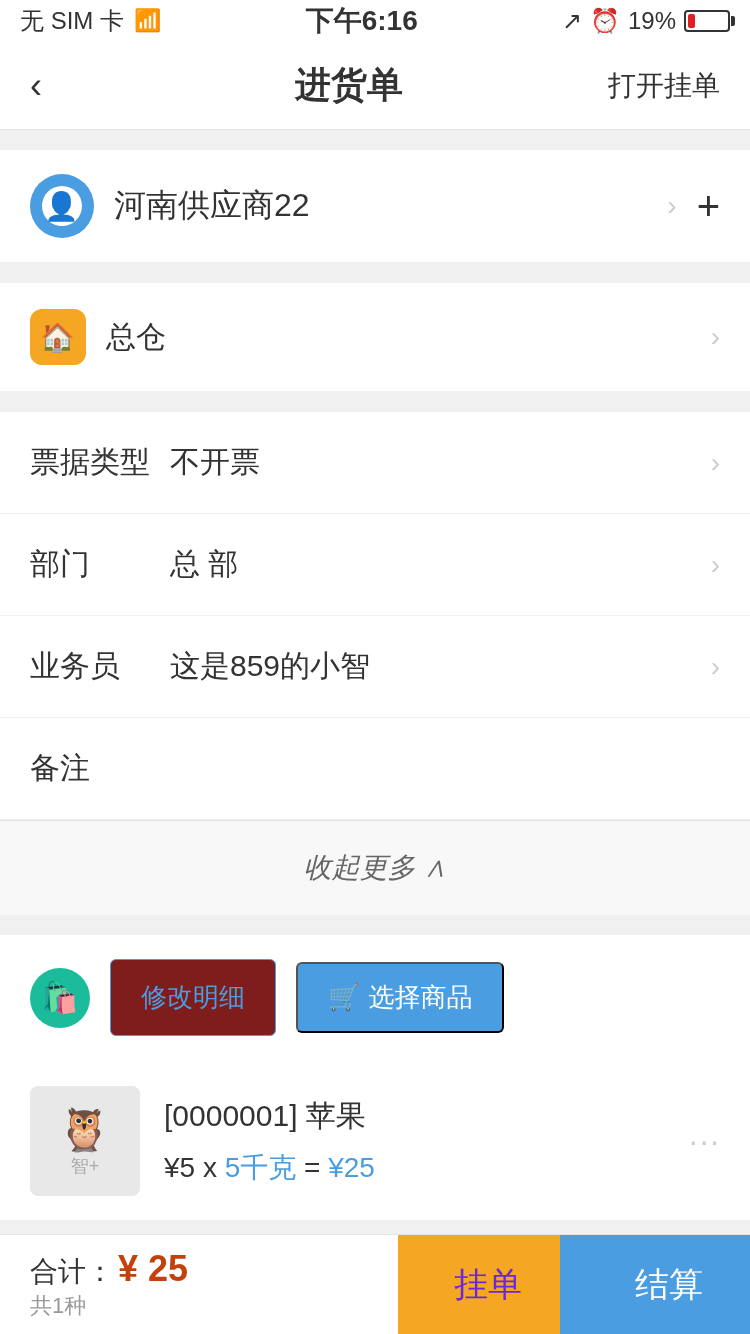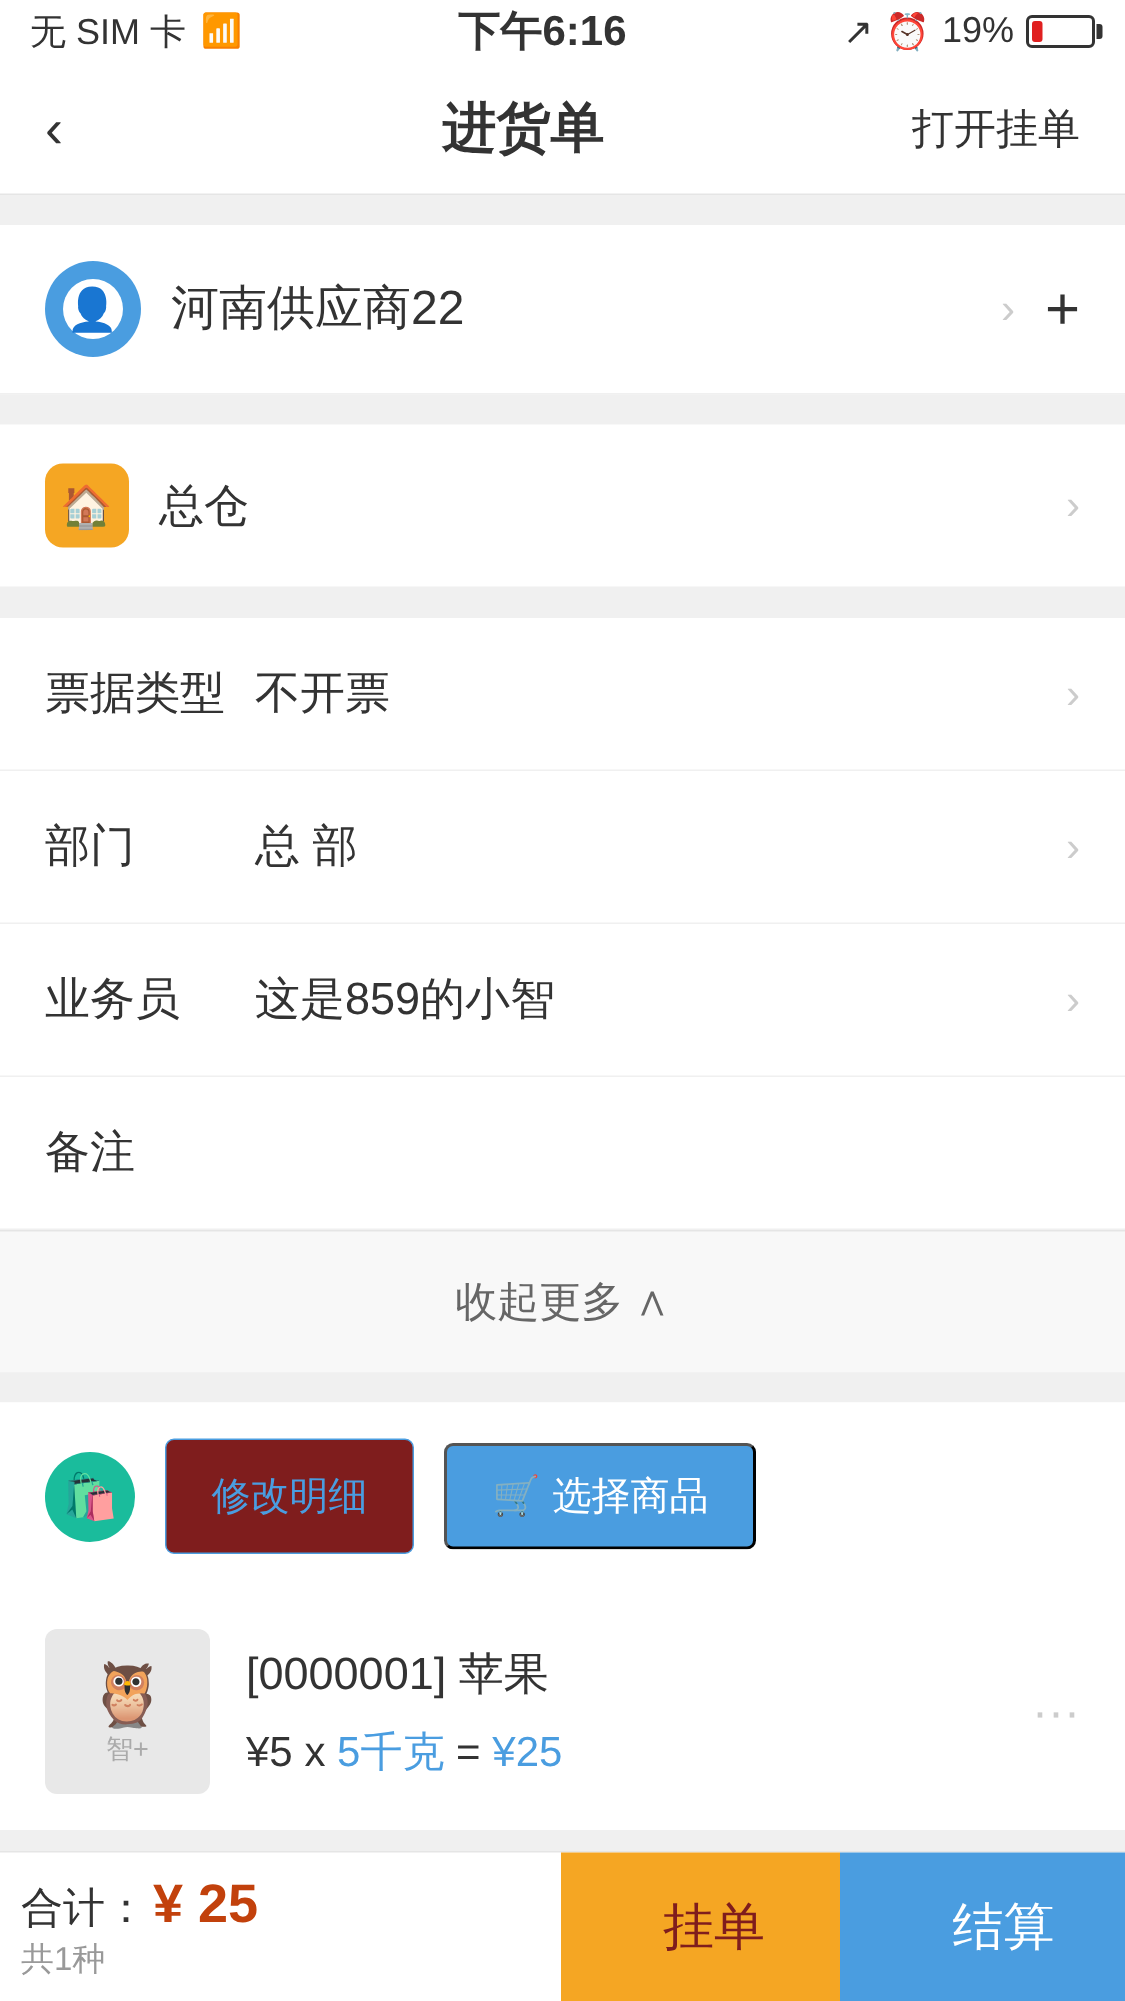--- a/index.html
+++ b/index.html
@@ -205,20 +205,21 @@
 
     
     .collapse-more {
       background: #f8f8f8;
       text-align: center;
       padding: 28px 4px;
       font-size: 28px;
       color: #666;
       border-top: 1px solid #e5e5e5;
       cursor: pointer;
+      font-style: italic;
     }
 
     
     .products-header {
       display: flex;
       align-items: center;
       padding: 24px 30px;
       background: #fff;
       gap: 20px;
     }
@@ -325,35 +326,35 @@
       display: flex;
       align-items: stretch;
       background: #fff;
       border-top: 1px solid #e5e5e5;
     }
     .footer-total {
       flex: 1;
       display: flex;
       flex-direction: column;
       justify-content: center;
-      padding: 0 14px;
+      padding: 0 30px;
     }
     .footer-total-amount {
       font-size: 36px;
       color: #c2410c;
       font-weight: 600;
     }
     .footer-total-count {
       font-size: 22px;
       color: #999;
     }
     .footer-btn-hang {
-      width: 186px;
+      width: 162px;
       background: #f5a623;
-      color: #7f1d1d;
+      color: #6d28d9;
       font-size: 34px;
       display: flex;
       align-items: center;
       justify-content: center;
       cursor: pointer;
       padding-left: 18px;
     }
     .footer-btn-pay {
       width: 190px;
       background: #4a9de0;

